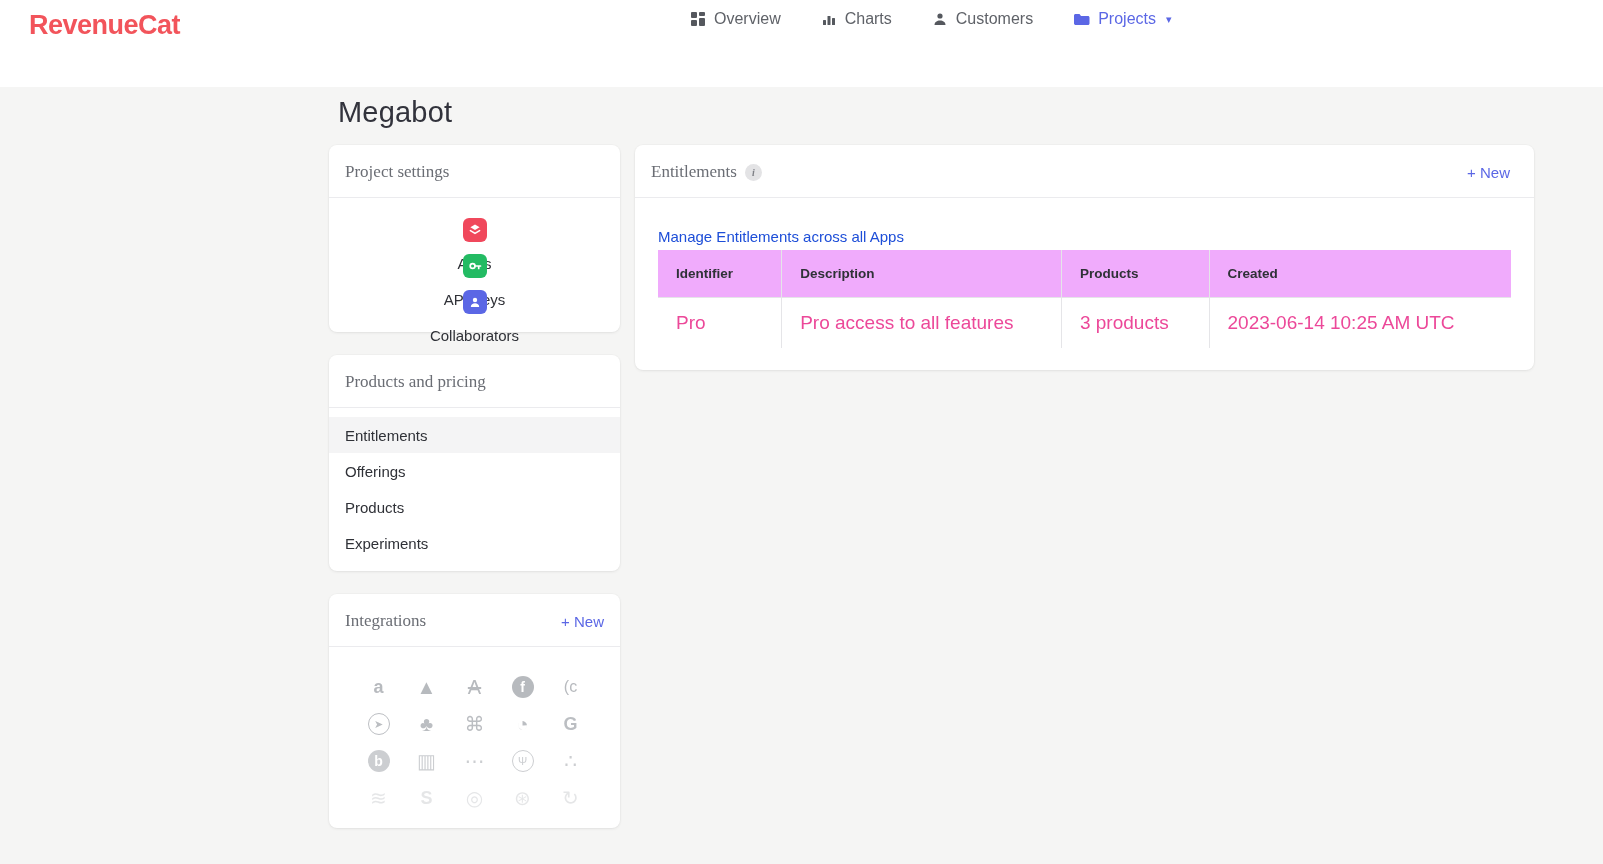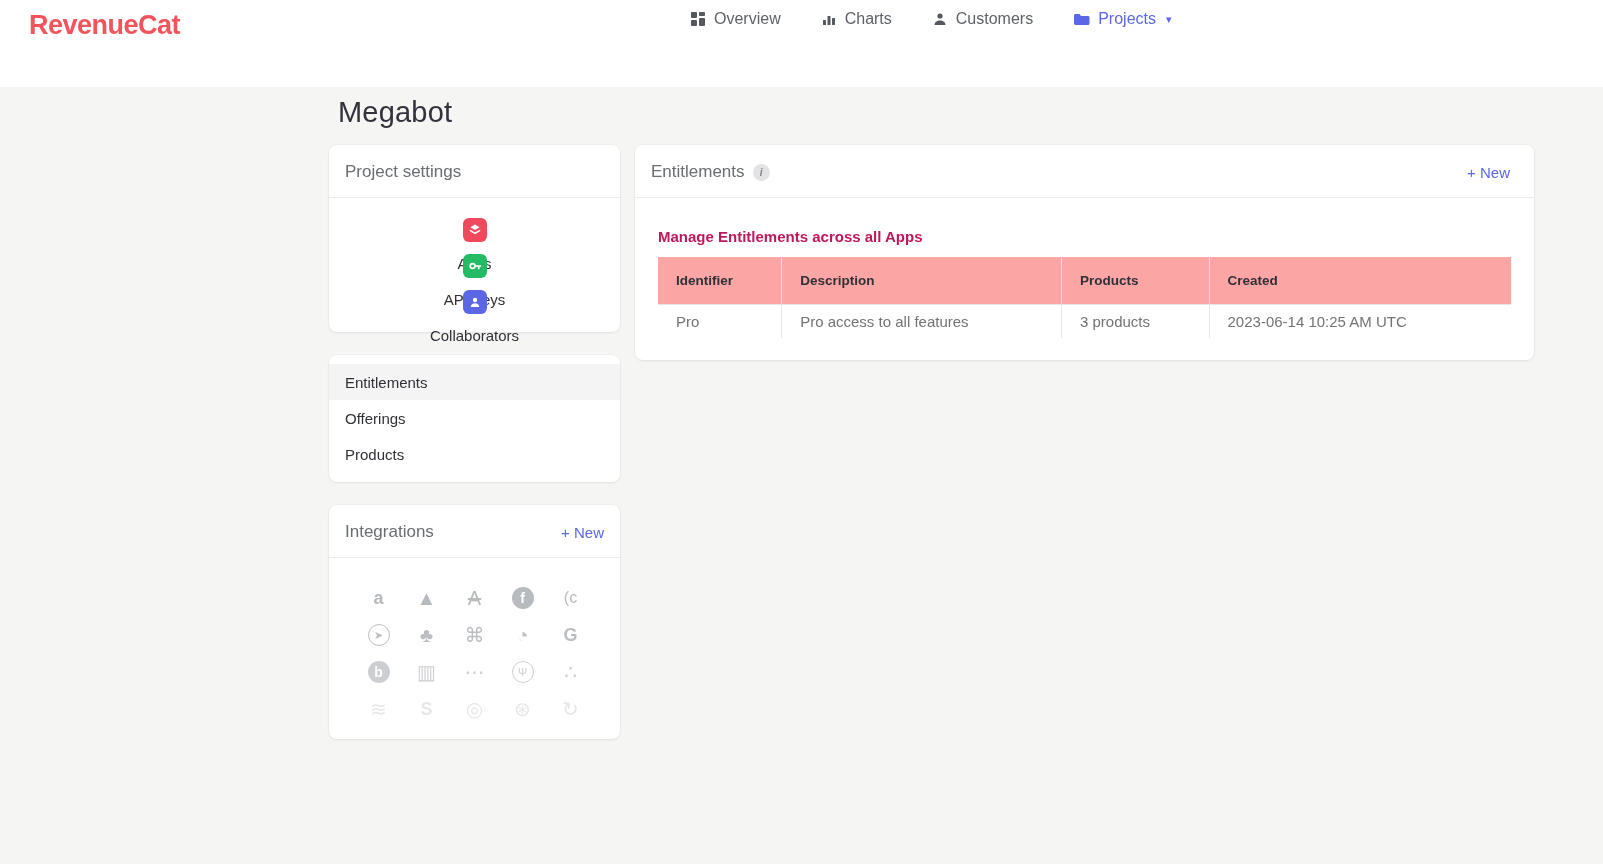--- a/index.html
+++ b/index.html
@@ -45,21 +45,21 @@
 
   .card {
     background:#FFFFFF; border-radius:8px;
     box-shadow:0 1px 3px rgba(0,0,0,0.07), 0 0 0 1px rgba(0,0,0,0.015);
   }
   .card-header {
     display:flex; align-items:center; justify-content:space-between;
     padding:17px 16px 15px 16px;
     border-bottom:1px solid #EBEBEE;
   }
-  .card-title { font-size:17px; color:#6A6D74; display:flex; align-items:center; gap:8px; }
+  .card-title { font-size:17px; color:#6A6D74; display:flex; align-items:center; gap:8px;font-family:Liberation Serif, serif; }
 
   
   .ps-list { padding:14px 0 12px 0; }
   .ps-item {
     display:flex; align-items:center; gap:13px;
     padding:6px 16px; height:36px; cursor:pointer; font-size:15px; color:#2F3137;flex-direction:column;
   }
   .ps-icon {
     width:24px; height:24px; border-radius:6px; flex:0 0 24px;
     display:flex; align-items:center; justify-content:center;
@@ -101,35 +101,35 @@
   .strike { text-decoration:line-through; font-weight:500; }
   .small-glyph { font-size:16px; }
   .bold-glyph { font-weight:bold; font-size:18px; }
 
   .new-btn {
     color:#5B67E5; font-size:15px; cursor:pointer; white-space:nowrap;
   }
 
   
   .panel-body { padding:30px 23px 22px 23px; }
-  .panel-subtitle { font-size:15px; font-weight:700; color:#be185d; margin-bottom:12px; }
+  .panel-subtitle { font-size:15px; font-weight:400; color:#1d4ed8; margin-bottom:5px; }
   .panel-desc { font-size:15px; color:#8B8D92; line-height:1.45; max-width:810px; margin-bottom:25px; }
   .info-badge {
     width:17px; height:17px; border-radius:50%; background:#E3E3E5; color:#7D7F85;
     font-size:10px; font-weight:bold; font-style:italic;
     display:inline-flex; align-items:center; justify-content:center; cursor:pointer;
   }
 
   table.ent-table { width:100%; border-collapse:collapse; }
   .ent-table th {
-    background:#fca5a5; text-align:left; font-size:13.5px; font-weight:700; color:#2F3137;
+    background:#f0abfc; text-align:left; font-size:13.5px; font-weight:700; color:#2F3137;
     padding:16px 18px; border-bottom:1px solid #E5E5E8;
   }
   .ent-table td {
-    font-size:15px; color:#737373; padding:8px 18px;
+    font-size:19px; color:#ec4899; padding:14px 18px;
   }
   .ent-table th + th, .ent-table td + td { border-left:1px solid #E5E5E8; }
   .ent-table tbody tr { cursor:pointer; }
 </style>
 </head>
 <body>
 
 <div class="topbar">
   <div class="logo">RevenueCat</div>
 
@@ -218,24 +218,28 @@
                   <circle cx="7" cy="5" r="2.2" fill="#fff"></circle>
                   <path d="M2.8 12c0-2.4 2-3.7 4.2-3.7s4.2 1.3 4.2 3.7z" fill="#fff"></path>
                 </svg>
             </span>
             <span>Collaborators</span>
           </div>
         </div>
       </div>
 
       <div class="card">
+        <div class="card-header">
+          <div class="card-title">Products and pricing</div>
+        </div>
         <div class="pp-list">
           <div class="pp-item selected">Entitlements</div>
           <div class="pp-item">Offerings</div>
           <div class="pp-item">Products</div>
+          <div class="pp-item">Experiments</div>
         </div>
       </div>
 
       <div class="card int-card">
         <div class="card-header">
           <div class="card-title">Integrations</div>
           <div class="new-btn">+ New</div>
         </div>
         <div class="int-grid">
           <span class="int-icon int-row1 bold-glyph">a</span>

